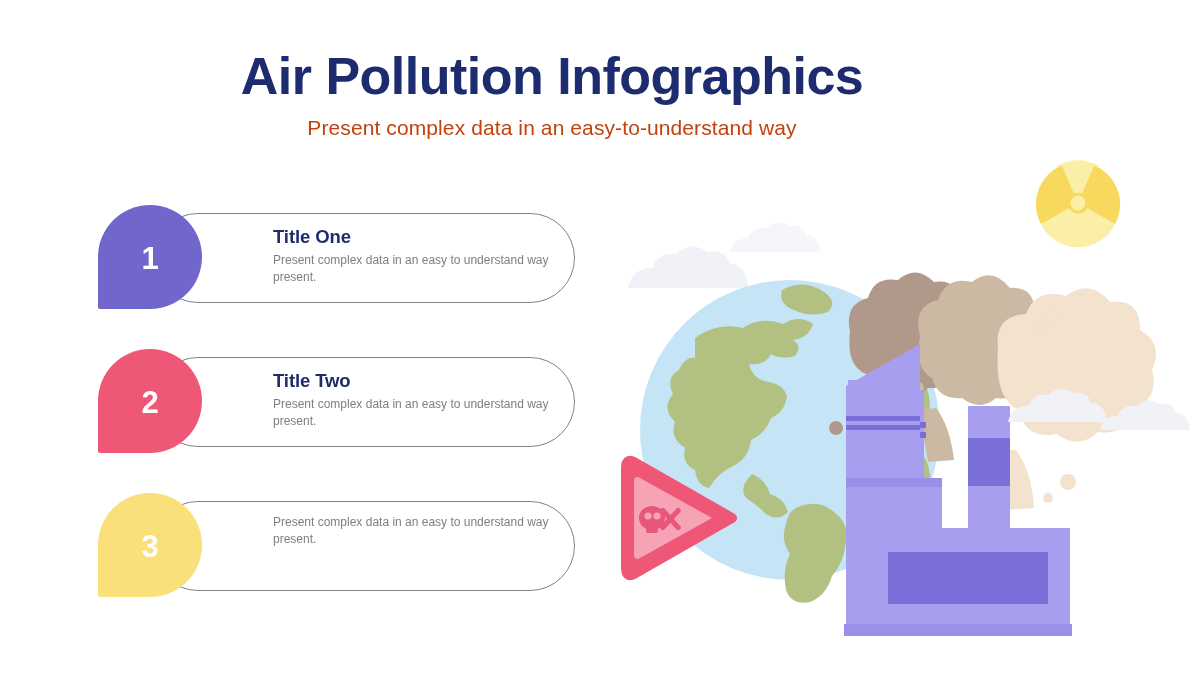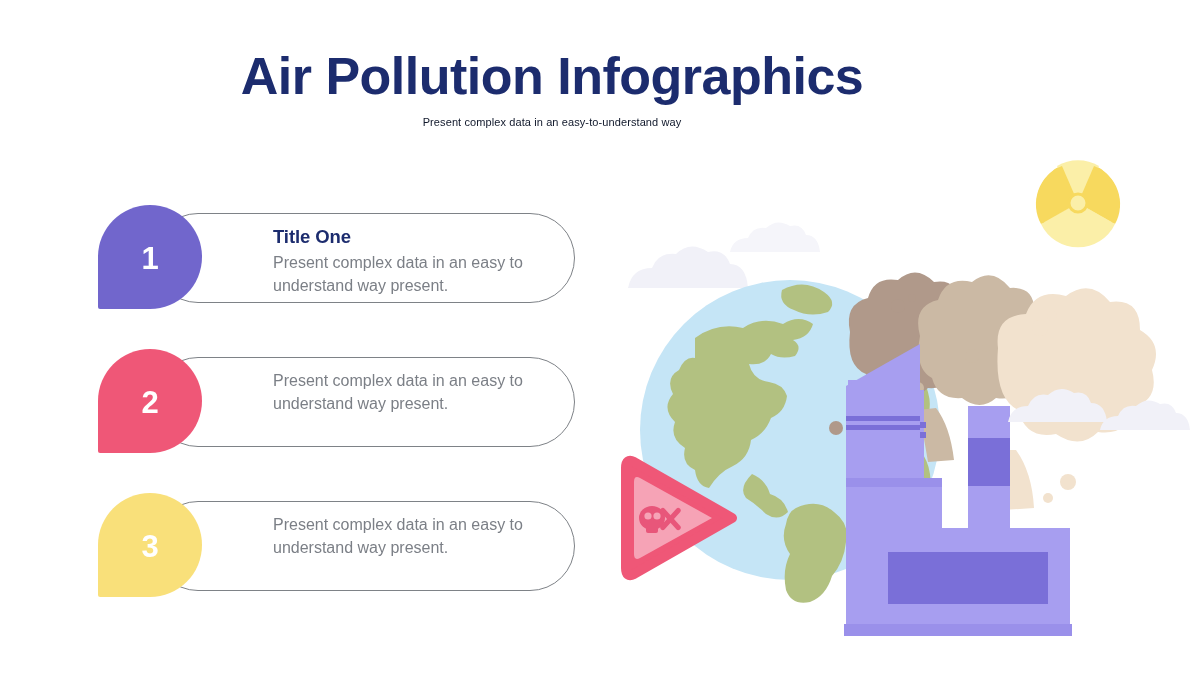--- a/index.html
+++ b/index.html
@@ -19,23 +19,23 @@
   .header { position: absolute; top: 48px; left: 0; width: 1104px; text-align: center; }
   .slide-title {
     font-size: 52px;
     font-weight: 700;
     letter-spacing: -0.5px;
     color: #1c2c6e;
     line-height: 1.08;
   }
   .slide-subtitle {
     margin-top: 12px;
-    font-size: 11px;
+    font-size: 21px;
     font-weight: 400;
-    color: #0f172a;
+    color: #c2410c;
     letter-spacing: 0.1px;
   }
 
   
   .list { position: absolute; left: 98px; top: 205px; width: 500px; }
   .list-item { position: relative; height: 105px; margin-bottom: 39px; }
   .list-item:last-child { margin-bottom: 0; }
 
   .card {
     position: absolute;
@@ -72,21 +72,21 @@
     margin-left: 40px;
   }
   .item-title {
     font-size: 18.5px;
     font-weight: 700;
     color: #1c2c6e;
     letter-spacing: -0.1px;
     margin-bottom: 4px;
   }
   .item-desc {
-    font-size: 16px;
+    font-size: 12px;
     font-weight: 400;
     color: #7b7f86;
     line-height: 1.42;
   }
 
   
   .illustration { position: absolute; left: 600px; top: 140px; width: 600px; height: 535px; }
   .illustration svg { display: block; width: 600px; height: 535px; }
 </style>
 </head>
@@ -111,20 +111,21 @@
         <div class="item-desc">Present complex data in an easy to understand way present.</div>
       </div>
     </div>
 
     <div class="list-item">
       <div class="card"></div>
       <div class="badge" style="background:#ef5777">
         <span class="badge-num">2</span>
       </div>
       <div class="item-text">
+        <div class="item-title">Title Two</div>
         <div class="item-desc">Present complex data in an easy to understand way present.</div>
       </div>
     </div>
 
     <div class="list-item">
       <div class="card"></div>
       <div class="badge" style="background:#f9e07a">
         <span class="badge-num">3</span>
       </div>
       <div class="item-text">

